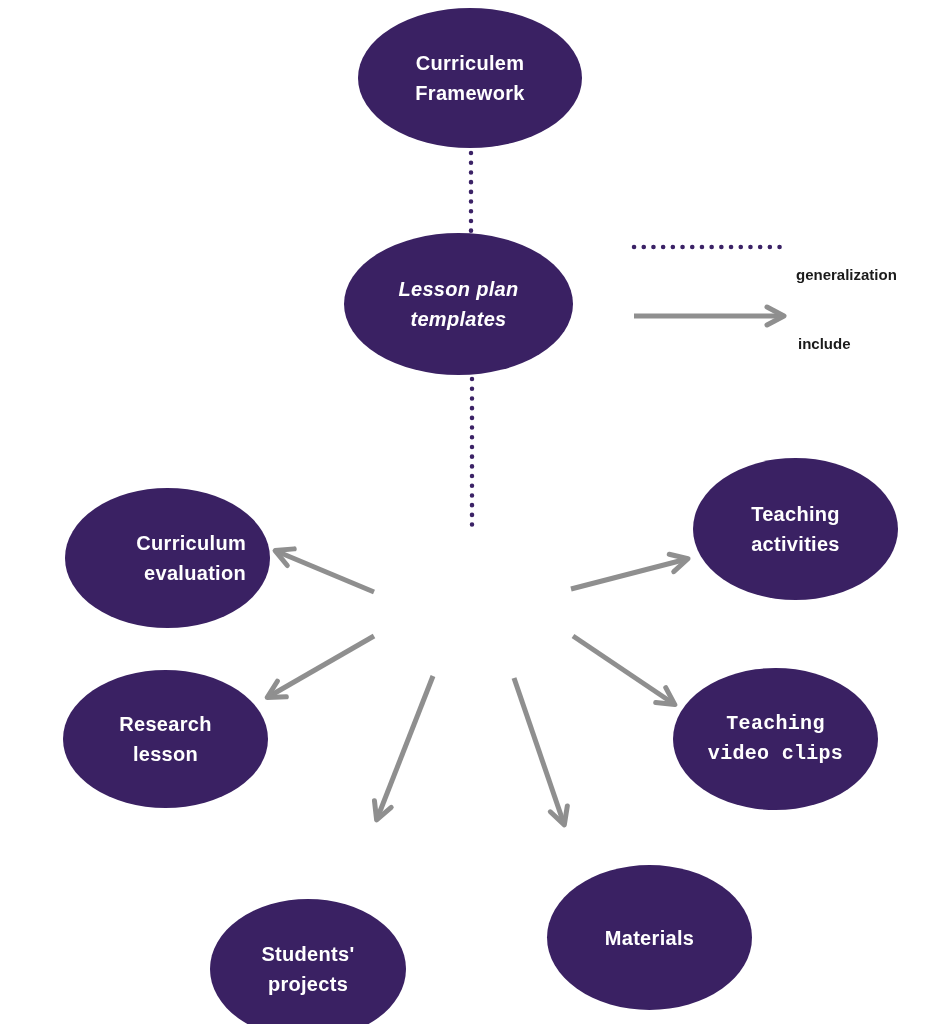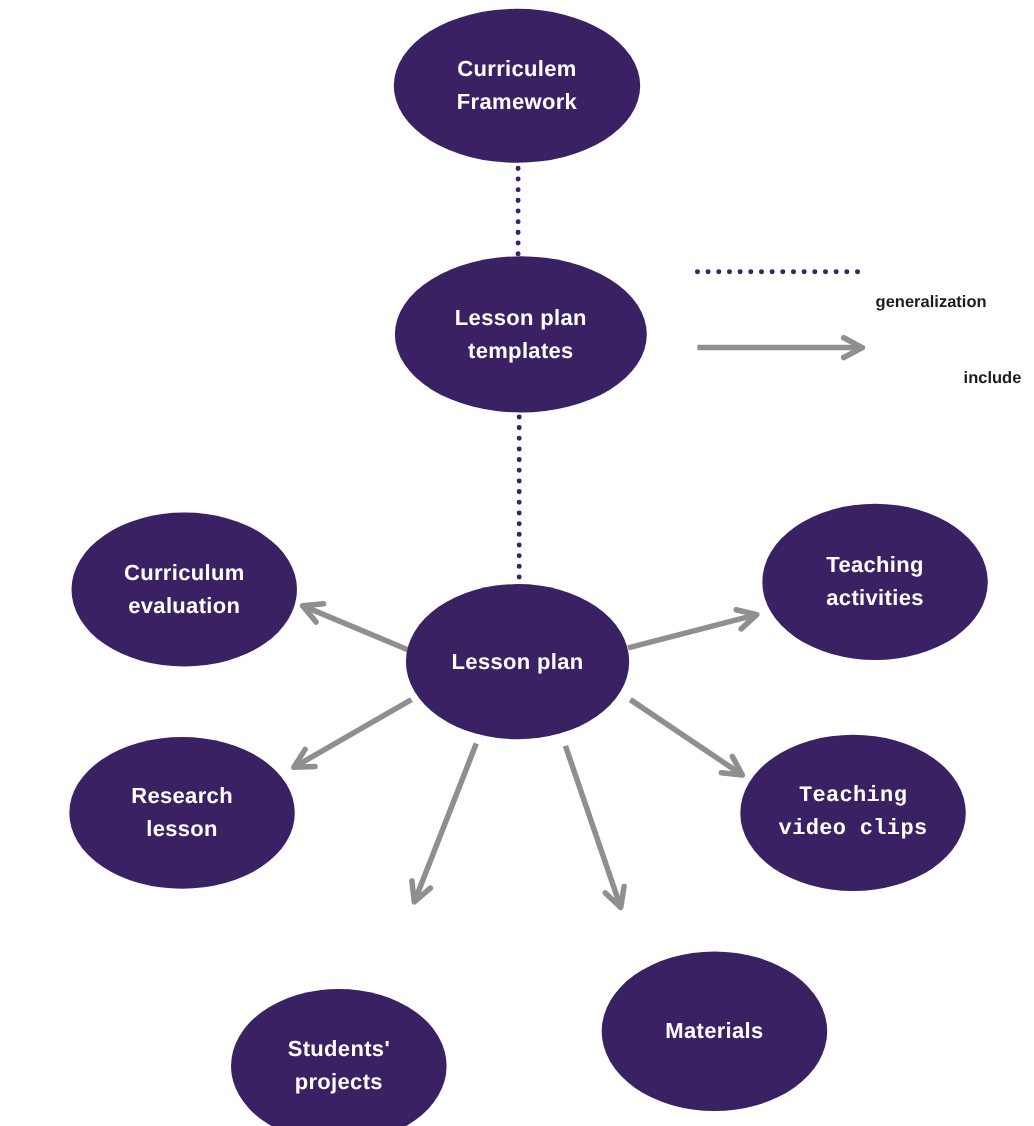--- a/index.html
+++ b/index.html
@@ -70,29 +70,26 @@
     <line x1="514" y1="678" x2="564" y2="824" style="stroke:var(--arrow-gray)" stroke-width="5" marker-end="url(#arrowhead)"></line>
 
     <line x1="634" y1="247" x2="783" y2="247" style="stroke:var(--dot-purple)" stroke-width="4.5" stroke-dasharray="0.1 9.6" stroke-linecap="round"></line>
     <line x1="634" y1="316" x2="783" y2="316" style="stroke:var(--arrow-gray)" stroke-width="5" marker-end="url(#arrowhead)"></line>
   </svg>
 
   <div class="node" style="left:358px;top:8px;width:224px;height:140px;">
     <span>Curriculem Framework</span>
   </div>
 
-  <div class="node" style="left:359px;top:233px;width:229px;height:142px;">
+  <div class="node" style="left:344px;top:233px;width:229px;height:142px;font-style:italic;">
     <span>Lesson plan templates</span>
   </div>
 
-  <div class="node" style="left:369px;top:531px;width:203px;height:141px;">
-    <span>Lesson plan</span>
-  </div>
 
-  <div class="node" style="left:65px;top:466px;width:205px;height:140px;">
+  <div class="node" style="left:65px;top:488px;width:205px;height:140px;text-align:right;">
     <span>Curriculum evaluation</span>
   </div>
 
   <div class="node" style="left:63px;top:670px;width:205px;height:138px;">
     <span>Research lesson</span>
   </div>
 
   <div class="node" style="left:693px;top:458px;width:205px;height:142px;">
     <span>Teaching activities</span>
   </div>
@@ -103,15 +100,15 @@
 
   <div class="node" style="left:210px;top:899px;width:196px;height:140px;">
     <span>Students' projects</span>
   </div>
 
   <div class="node" style="left:547px;top:865px;width:205px;height:145px;">
     <span>Materials</span>
   </div>
 
   <span class="legend-label" style="left:796px;top:237px;">generalization</span>
-  <span class="legend-label" style="left:876px;top:306px;">include</span>
+  <span class="legend-label" style="left:798px;top:306px;">include</span>
 
 </div>
 
 </body></html>

